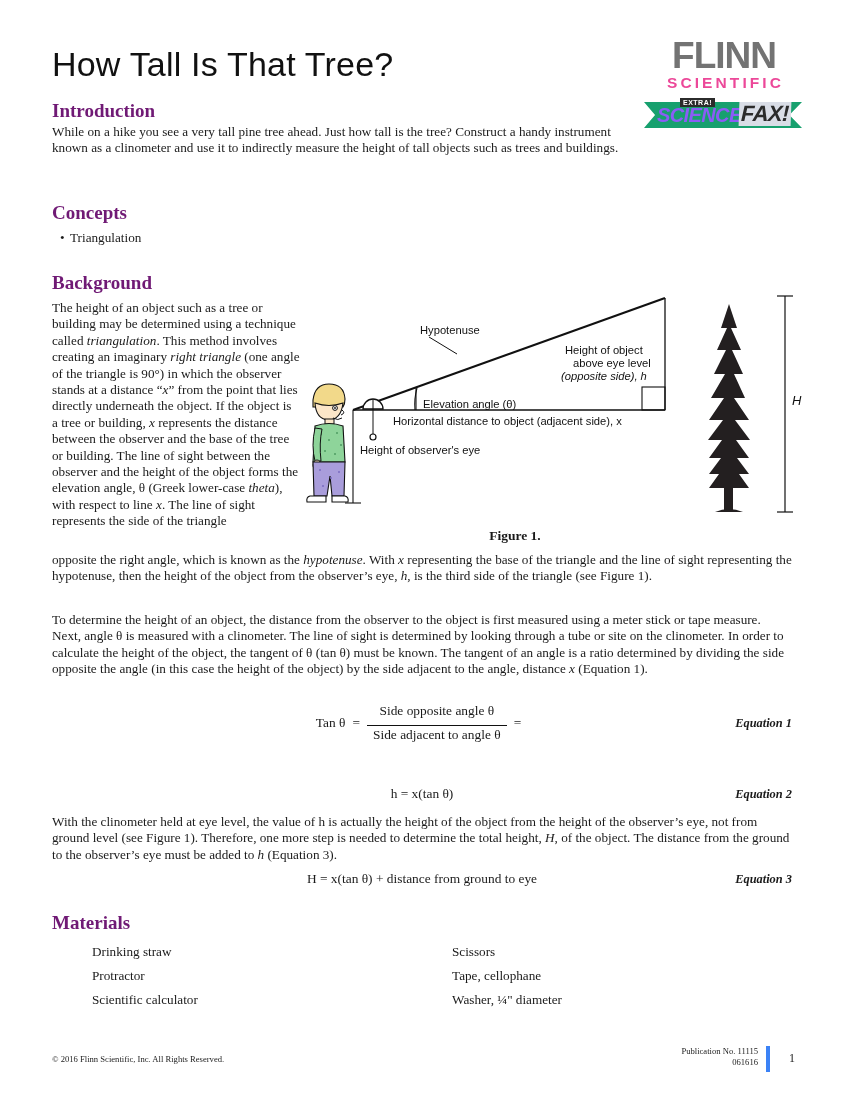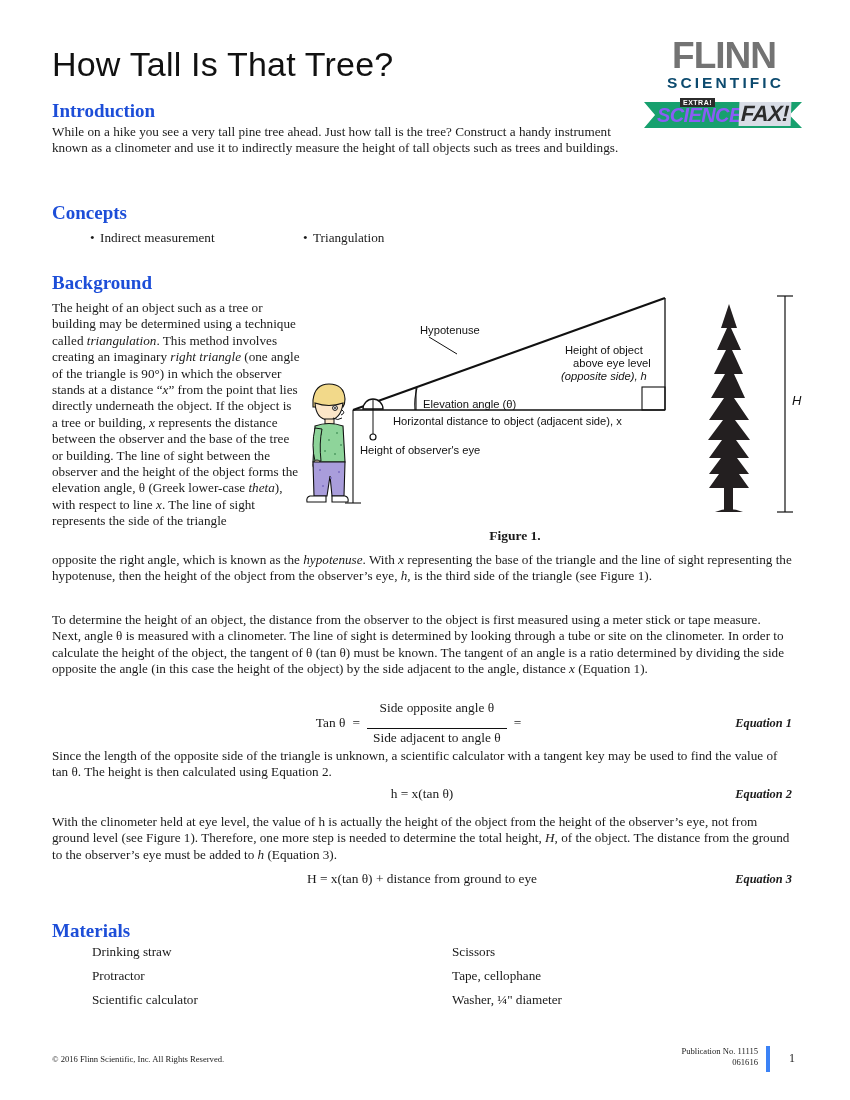--- a/index.html
+++ b/index.html
@@ -54,21 +54,21 @@
     letter-spacing: -1px;
     color: #737373;
     line-height: 0.95;
     display: block;
   }
   .logo-sci {
     font-family: "Liberation Sans", sans-serif;
     font-weight: bold;
     font-size: 15.5px;
     letter-spacing: 3.1px;
-    color: #0c4a6e;
+    color: #ec4899;
     line-height: 1.35;
     display: block;
     padding-left: 3px;
   }
   .banner-wrap {
     position: relative;
     margin-top: 4px;
     height: 32px;
   }
   .banner {
@@ -122,21 +122,21 @@
     background: #d9dde6;
     padding: 0 2px;
     transform: skewX(-2deg);
   }
 
   
   .section-head {
     font-family: "Liberation Serif", serif;
     font-weight: bold;
     font-size: 19px;
-    color: #1d4ed8;
+    color: #701a75;
     margin: 0;
   }
   .body-text {
     font-family: "Liberation Serif", serif;
     font-size: 13.2px;
     line-height: 16.4px;
     color: #1a1a1a;
     text-align: left;
     margin: 0;
   }
@@ -214,29 +214,29 @@
     transform: translateY(-50%);
     font-style: italic;
     font-size: 12.4px;
     font-weight: bold;
   }
   .frac {
     display: inline-block;
     vertical-align: middle;
     text-align: center;
   }
-  .frac .num { border-bottom: 1px solid #111; padding: 0 6px 12px 6px; display:block; }
+  .frac .num { border-bottom: 1px solid #111; padding: 0 6px 6px 6px; display:block; }
   .frac .den { padding: 1px 6px 0 6px; display:block; }
   #eq1 { top: 702px; height: 42px; }
   #eq2 { top: 784px; height: 20px; }
   #eq3 { top: 869px; height: 20px; }
   .eq-op { padding: 0 7px; }
 
   
-  #materials-head { position: absolute; left: 52px; top: 912px; margin-top: 8px; }
+  #materials-head { position: absolute; left: 52px; top: 912px; }
   #materials {
     position: absolute;
     left: 92px;
     top: 940px;
     width: 700px;
     display: grid;
     grid-template-columns: 360px 340px;
     row-gap: 0px;
     font-family: "Liberation Serif", serif;
     font-size: 13.2px;
@@ -292,23 +292,20 @@
         <span class="banner-fax">FAX!</span>
       </div>
     </div>
   </div>
 
   <h2 id="intro-head" class="section-head">Introduction</h2>
   <p id="intro-text" class="body-text">While on a hike you see a very tall pine tree ahead. Just how tall is the tree? Construct a handy instrument known as a clinometer and use it to indirectly measure the height of tall objects such as trees and buildings.</p>
 
   <h2 id="concepts-head" class="section-head">Concepts</h2>
   <div id="concepts-list">
-    <div class="concept">
-      <span class="bullet">•</span><span>Indirect measurement</span>
-    </div>
     <div class="concept">
       <span class="bullet">•</span><span>Triangulation</span>
     </div>
   </div>
 
   <h2 id="bg-head" class="section-head">Background</h2>
   <p id="bg-col" class="body-text">The height of an object such as a tree or building may be determined using a technique called <i>triangulation</i>. This method involves creating an imaginary <i>right triangle</i> (one angle of the triangle is 90°) in which the observer stands at a distance “<i>x</i>” from the point that lies directly underneath the object. If the object is a tree or building, <i>x</i> represents the distance between the observer and the base of the tree or building. The line of sight between the observer and the height of the object forms the elevation angle, θ (Greek lower-case <i>theta</i>), with respect to line <i>x</i>. The line of sight represents the side of the triangle</p>
 
   <div id="figure">
     <svg width="505" height="245" viewBox="0 0 505 245">
@@ -396,21 +393,20 @@
     <span class="fig-label" style="left:256px; top:82px; font-style:italic;">(opposite side), h</span>
     <span class="fig-label" style="left:118px; top:110px;">Elevation angle (θ)</span>
     <span class="fig-label" style="left:88px; top:127px;">Horizontal distance to object (adjacent side), x</span>
     <span class="fig-label" style="left:55px; top:156px;">Height of observer's eye</span>
     <span class="fig-label" style="left:487px; top:106px; font-style:italic; font-size:13px;">H</span>
   </div>
   <div id="fig-caption">Figure 1.</div>
 
   <p id="bg-rest" class="body-text">opposite the right angle, which is known as the <i>hypotenuse</i>. With <i>x</i> representing the base of the triangle and the line of sight representing the hypotenuse, then the height of the object from the observer’s eye, <i>h</i>, is the third side of the triangle (see Figure 1).</p>
   <p id="bg-p2" class="body-text">To determine the height of an object, the distance from the observer to the object is first measured using a meter stick or tape measure. Next, angle θ is measured with a clinometer. The line of sight is determined by looking through a tube or site on the clinometer. In order to calculate the height of the object, the tangent of θ (tan θ) must be known. The tangent of an angle is a ratio determined by dividing the side opposite the angle (in this case the height of the object) by the side adjacent to the angle, distance <i>x</i> (Equation 1).</p>
-  <p id="bg-p3" class="body-text">Since the length of the opposite side of the triangle is unknown, a scientific calculator with a tangent key may be used to find the value of tan θ. The height is then calculated using Equation 2.</p>
   <p id="bg-p4" class="body-text">With the clinometer held at eye level, the value of h is actually the height of the object from the height of the observer’s eye, not from ground level (see Figure 1). Therefore, one more step is needed to determine the total height, <i>H</i>, of the object. The distance from the ground to the observer’s eye must be added to <i>h</i> (Equation 3).</p>
 
   <div id="eq1" class="eq-row eq-center">
     <span>Tan θ</span>
     <span class="eq-op">=</span>
     <span class="frac">
       <span class="num">Side opposite angle θ</span>
       <span class="den">Side adjacent to angle θ</span>
     </span>
     <span class="eq-op">=</span>

